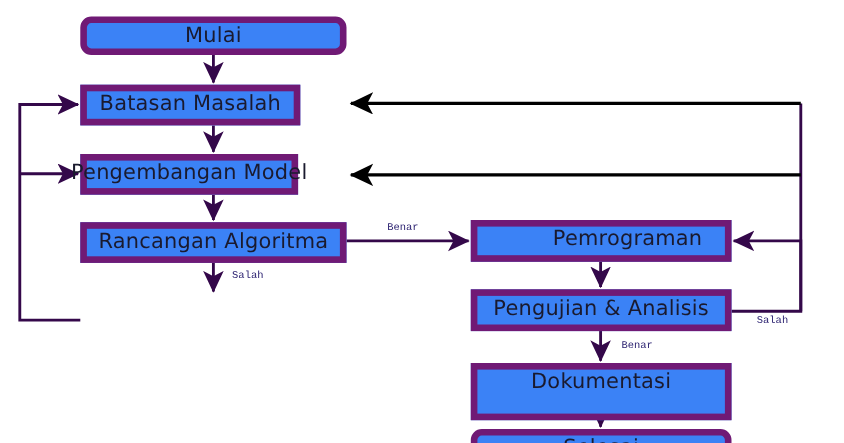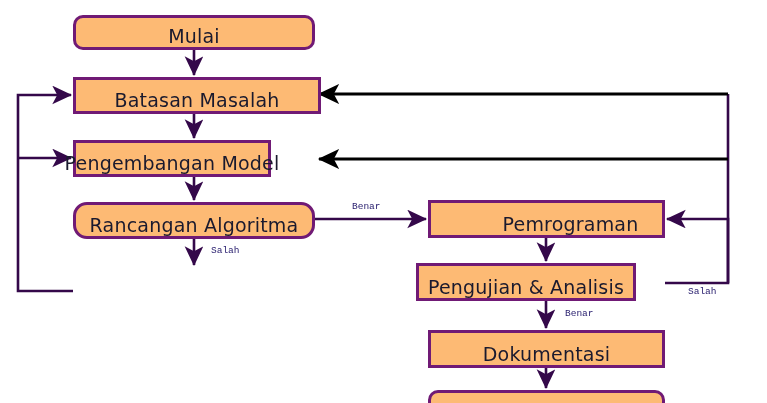--- a/index.html
+++ b/index.html
@@ -11,24 +11,24 @@
     position: relative;
     width: 767px;
     height: 403px;
     background: #ffffff;
     overflow: hidden;
     font-family: "DejaVu Sans", sans-serif;
   }
   .node {
     position: absolute;
     box-sizing: border-box;
-    background: #fdba74;
-    border: 3px solid #701a75;
+    background: #3b82f6;
+    border: 6px solid #701a75;
     display: flex;
-    align-items: flex-end;
+    align-items: flex-start;
     justify-content: center;
     color: #1a1a2e;
     font-size: 19px;
     letter-spacing: 0.2px;
     white-space: nowrap;
     z-index: 3;
   }
   .node.rounded {
     border-radius: 10px;
   }
@@ -86,42 +86,42 @@
     <g stroke="#000000" stroke-width="2.8" fill="none">
       <path d="M728,94 L319,94" marker-end="url(#ah-black)"></path>
       <path d="M728,159 L319,159" marker-end="url(#ah-black)"></path>
     </g>
   </svg>
 
   <div class="node rounded" style="left:73px; top:15px; width:242px; height:35px;">
     <span>Mulai</span>
   </div>
 
-  <div class="node" style="left:73px; top:77px; width:248px; height:37px;">
+  <div class="node" style="left:73px; top:77px; width:200px; height:37px;">
     <span>Batasan Masalah</span>
   </div>
 
   <div class="node" style="left:73px; top:140px; width:198px; height:37px;">
     <span>Pengembangan Model</span>
   </div>
 
-  <div class="node" style="left:73px; top:202px; width:242px; height:37px;border-radius:14px;">
+  <div class="node" style="left:73px; top:202px; width:242px; height:37px;">
     <span>Rancangan Algoritma</span>
   </div>
 
 
   <div class="node" style="left:428px; top:200px; width:237px; height:38px;padding-left:48px;">
     <span>Pemrograman</span>
   </div>
 
-  <div class="node" style="left:416px; top:263px; width:220px; height:38px;">
+  <div class="node" style="left:428px; top:263px; width:237px; height:38px;">
     <span>Pengujian &amp; Analisis</span>
   </div>
 
-  <div class="node" style="left:428px; top:330px; width:237px; height:38px;">
+  <div class="node" style="left:428px; top:330px; width:237px; height:52px;">
     <span>Dokumentasi</span>
   </div>
 
   <div class="node rounded" style="left:428px; top:390px; width:237px; height:38px;">
     <span>Selesai</span>
   </div>
 
   <div class="edge-label" style="left:211px; top:245px;">Salah</div>
 
   <div class="edge-label" style="left:352px; top:201px;">Benar</div>

